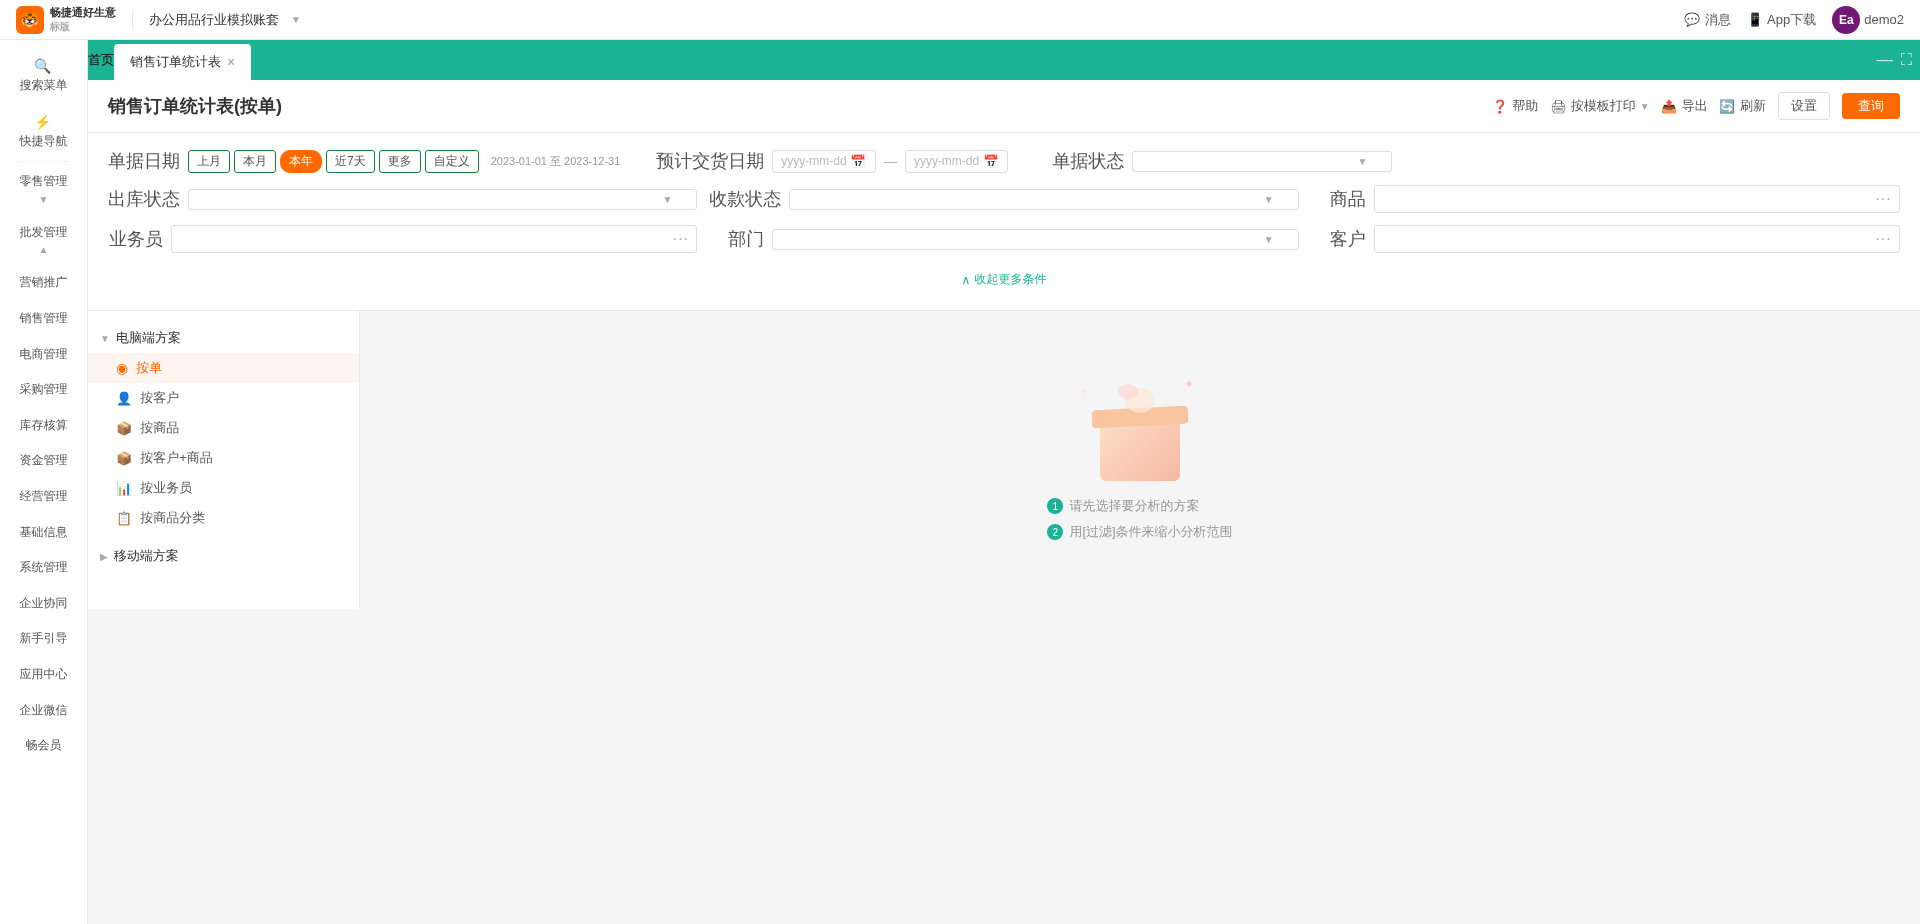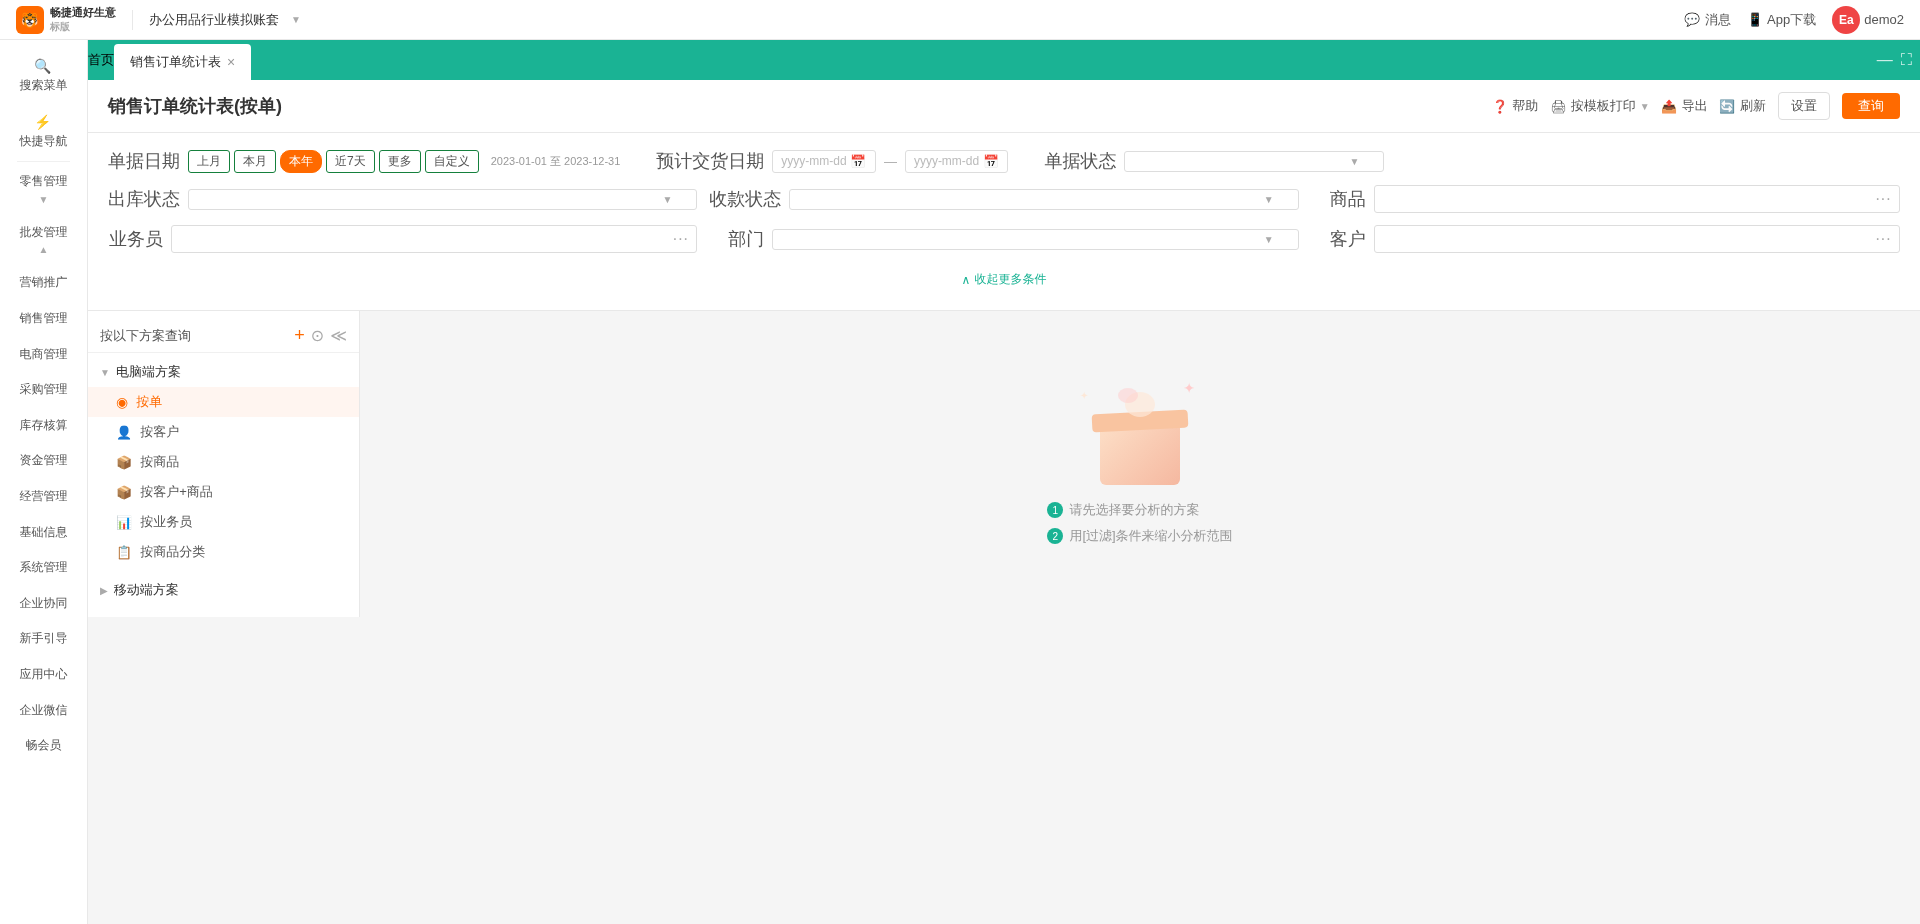--- a/index.html
+++ b/index.html
@@ -6,21 +6,21 @@
     body { font-family: 'Microsoft YaHei', '微软雅黑', sans-serif; font-size: 13px; background: #f5f5f5; color: #333; display: flex; flex-direction: column; height: 100vh; overflow: hidden; }
 
     
     .top-bar { background: #fff; height: 40px; display: flex; align-items: center; padding: 0 16px; border-bottom: 1px solid #e8e8e8; justify-content: space-between; flex-shrink: 0; }
     .top-bar-left { display: flex; align-items: center; gap: 8px; }
     .logo-area { display: flex; align-items: center; gap: 6px; color: #ff6a00; font-size: 12px; font-weight: bold; }
     .logo-icon { width: 28px; height: 28px; background: #ff6a00; border-radius: 6px; display: flex; align-items: center; justify-content: center; color: #fff; font-size: 14px; }
     .company-name { color: #333; font-size: 11px; }
     .top-bar-right { display: flex; align-items: center; gap: 16px; color: #555; font-size: 13px; }
     .top-bar-right .item { display: flex; align-items: center; gap: 4px; cursor: pointer; }
-    .avatar { width: 28px; height: 28px; background: #ef4444; border-radius: 50%; display: flex; align-items: center; justify-content: center; color: #fff; font-size: 12px; font-weight: bold; }
+    .avatar { width: 28px; height: 28px; background: #701a75; border-radius: 50%; display: flex; align-items: center; justify-content: center; color: #fff; font-size: 12px; font-weight: bold; }
 
     
     .main-layout { display: flex; flex: 1; overflow: hidden; }
 
     
     .sidebar { width: 88px; background: #fff; border-right: 1px solid #e8e8e8; display: flex; flex-direction: column; align-items: center; padding-top: 8px; overflow-y: auto; flex-shrink: 0; }
     .sidebar-item { width: 100%; padding: 10px 4px; display: flex; flex-direction: column; align-items: center; gap: 4px; cursor: pointer; font-size: 12px; color: #555; position: relative; }
     .sidebar-item .label { font-size: 12px; text-align: center; line-height: 1.3; }
     .sidebar-item .arrow { font-size: 10px; color: #aaa; }
     .sidebar-divider { width: 60%; height: 1px; background: #f0f0f0; margin: 2px 0; }
@@ -250,21 +250,21 @@
               <span style="color:#bbb;font-size:12px;">yyyy-mm-dd</span>
               <span style="color:#aaa;font-size:13px;">📅</span>
             </div>
             <span class="date-sep">—</span>
             <div style="display:flex;align-items:center;gap:4px;border:1px solid #ddd;border-radius:3px;padding:3px 8px;background:#fff;">
               <span style="color:#bbb;font-size:12px;">yyyy-mm-dd</span>
               <span style="color:#aaa;font-size:13px;">📅</span>
             </div>
           </div>
 
-          <div style="display:flex;align-items:center;gap:8px;margin-left:24px;flex:1;">
+          <div style="display:flex;align-items:center;gap:8px;margin-left:32px;flex:1;">
             <span class="filter-label" style="min-width:55px;">单据状态</span>
             <div class="select-field" style="flex:1;max-width:260px;">
               <span></span>
               <span class="select-arrow">▼</span>
             </div>
           </div>
         </div>
 
         <div class="filter-row">
           <div style="display:flex;align-items:center;gap:8px;flex:1;justify-content:flex-end;">
@@ -313,26 +313,20 @@
 
         <div class="collapse-btn">
           <span>∧</span>
           <span>收起更多条件</span>
         </div>
       </div>
 
       <div class="main-content">
 
         <div class="left-panel">
-          <div class="panel-toolbar">
-            <span class="panel-toolbar-label">按以下方案查询</span>
-            <span class="panel-toolbar-btn" style="color:#ff6a00;font-size:18px;font-weight:300;">+</span>
-            <span class="panel-toolbar-btn">⊙</span>
-            <span class="panel-toolbar-btn">≪</span>
-          </div>
 
           <div class="tree-section">
             <div class="tree-header">
               <span class="tree-arrow">▼</span>
               <span class="tree-label">电脑端方案</span>
             </div>
             <div class="tree-item active">
               <span style="color:#ff6a00;font-size:14px;">◉</span>
               <span>按单</span>
             </div>

